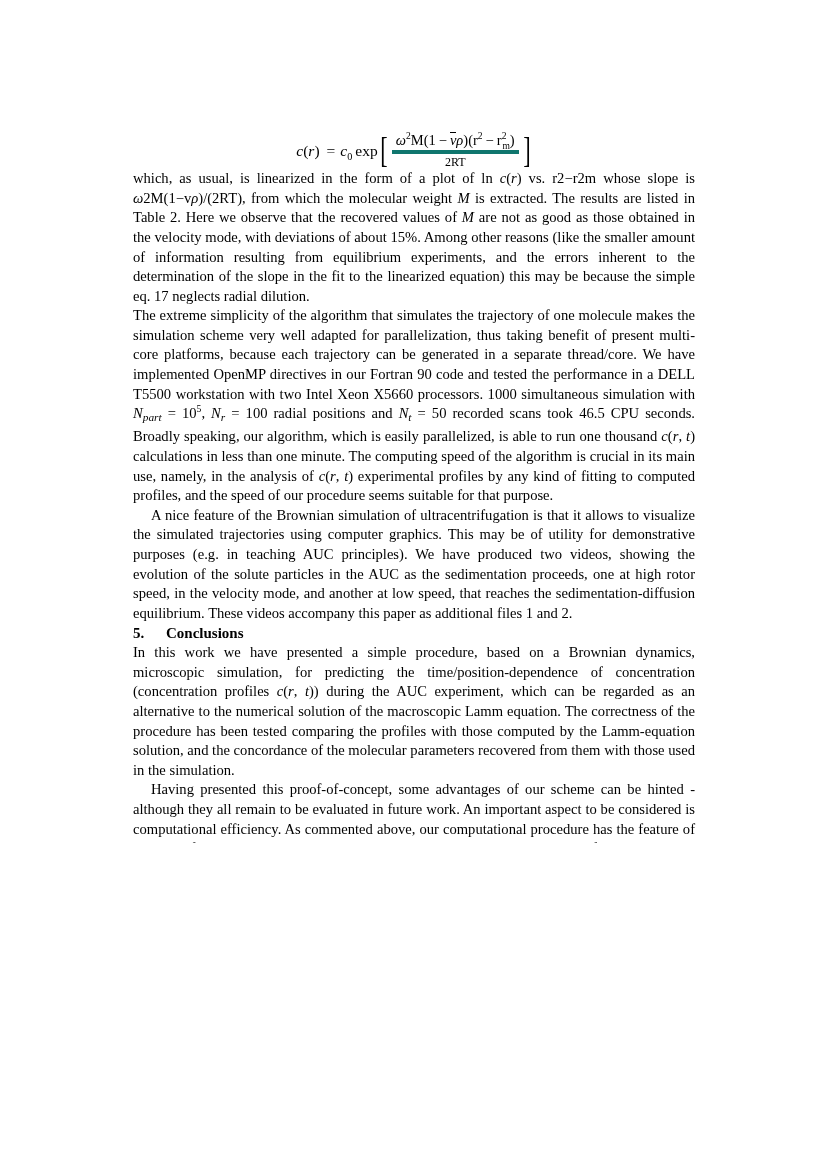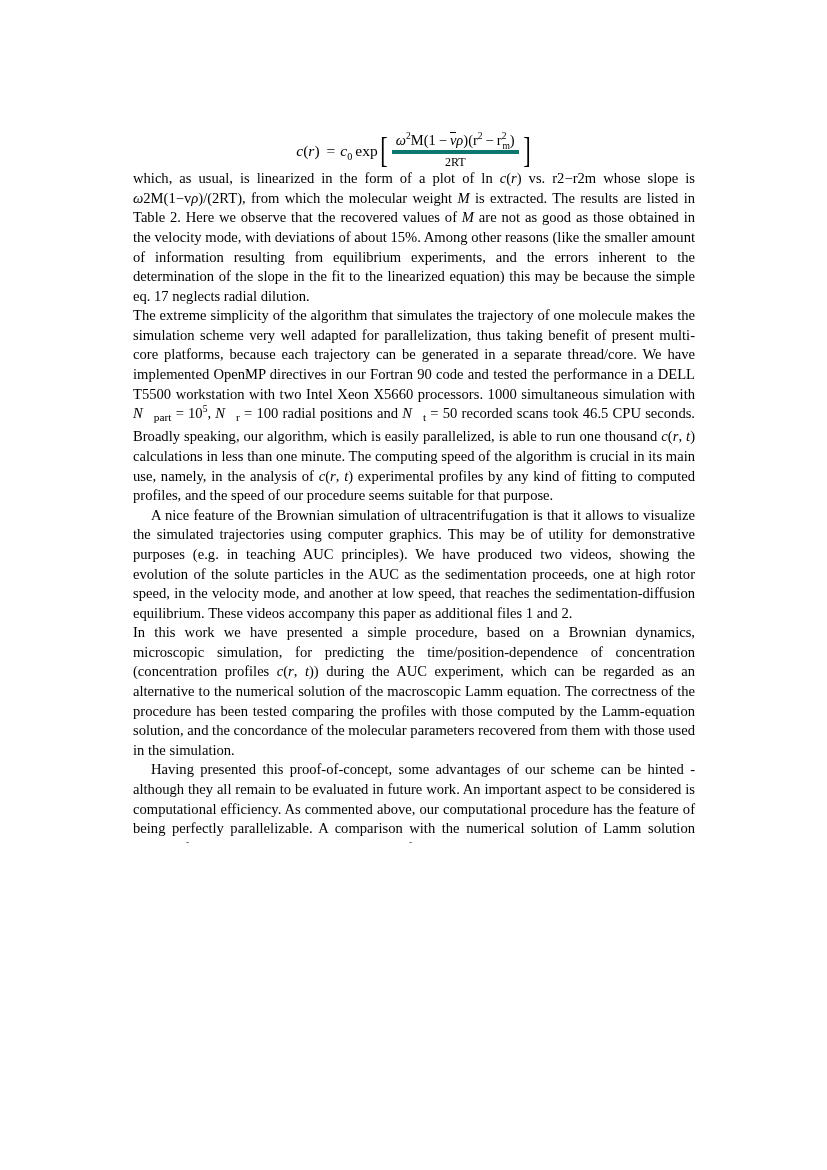--- a/index.html
+++ b/index.html
@@ -103,21 +103,21 @@
   
   .folio {
     position: absolute;
     left: 0;
     right: 0;
     top: 1029px;
     text-align: center;
     font-size: 14.5px;
     line-height: 18px;
   }
-  .nsub { font-size: 0.78em; vertical-align: -0.22em; margin-left: 11px; }
+  .nsub { font-style: italic; font-size: 0.78em; vertical-align: -0.22em; margin-left: 0; }
 </style>
 </head>
 <body>
 
 <div class="page">
   <div class="content">
 
     <div class="equation-block">
       <span class="eq-row">
         <span class="eq-lhs"><span class="mi">c</span><span class="mup">(</span><span class="mi">r</span><span class="mup">)</span></span>
@@ -133,20 +133,21 @@
       </span>
     </div>
 
     <p class="body para-gap-top"><span>which, as usual, is linearized in the form of a plot of ln </span><span class="mi">c</span>(<span class="mi">r</span><span>) vs. r2−r2m whose slope is </span><span class="mi">ω</span><span>2M(1−v</span><span class="mi">ρ</span><span>)/(2RT), from which the molecular weight </span><span class="mi">M</span><span> is extracted. The results are listed in Table 2. Here we observe that the recovered values of </span><span class="mi">M</span><span> are not as good as those obtained in the velocity mode, with deviations of about 15%. Among other reasons (like the smaller amount of information resulting from equilibrium experiments, and the errors inherent to the determination of the slope in the fit to the linearized equation) this may be because the simple eq. 17 neglects radial dilution.</span></p>
 
 
     <p class="body sec-after"><span>The extreme simplicity of the algorithm that simulates the trajectory of one molecule makes the simulation scheme very well adapted for parallelization, thus taking benefit of present multi-core platforms, because each trajectory can be generated in a separate thread/core. We have implemented OpenMP directives in our Fortran 90 code and tested the performance in a DELL T5500 workstation with two Intel Xeon X5660 processors. 1000 simultaneous simulation with </span><span class="mi">N</span><span class="nsub">part</span><span> = 10</span><sup class="sm">5</sup><span>, </span><span class="mi">N</span><span class="nsub">r</span><span> = 100 radial positions and </span><span class="mi">N</span><span class="nsub">t</span><span> = 50 recorded scans took 46.5 CPU seconds. Broadly speaking, our algorithm, which is easily parallelized, is able to run one thousand </span><span class="mi">c</span>(<span class="mi">r</span>,&nbsp;<span class="mi">t</span>)<span> calculations in less than one minute. The computing speed of the algorithm is crucial in its main use, namely, in the analysis of </span><span class="mi">c</span>(<span class="mi">r</span>,&nbsp;<span class="mi">t</span>)<span> experimental profiles by any kind of fitting to computed profiles, and the speed of our procedure seems suitable for that purpose.</span></p>
 
     <p class="body indent">A nice feature of the Brownian simulation of ultracentrifugation is that it allows to visualize the simulated trajectories using computer graphics. This may be of utility for demonstrative purposes (e.g. in teaching AUC principles). We have produced two videos, showing the evolution of the solute particles in the AUC as the sedimentation proceeds, one at high rotor speed, in the velocity mode, and another at low speed, that reaches the sedimentation-diffusion equilibrium. These videos accompany this paper as additional files 1 and 2.</p>
 
+    <h2 class="section sec-before-2"><span class="num">5.</span><span>Conclusions</span></h2>
 
     <p class="body sec-after"><span>In this work we have presented a simple procedure, based on a Brownian dynamics, microscopic simulation, for predicting the time/position-dependence of concentration (concentration profiles </span><span class="mi">c</span>(<span class="mi">r</span>,&nbsp;<span class="mi">t</span>)<span>) during the AUC experiment, which can be regarded as an alternative to the numerical solution of the macroscopic Lamm equation. The correctness of the procedure has been tested comparing the profiles with those computed by the Lamm-equation solution, and the concordance of the molecular parameters recovered from them with those used in the simulation.</span></p>
 
     <p class="body indent">Having presented this proof-of-concept, some advantages of our scheme can be hinted - although they all remain to be evaluated in future work. An important aspect to be considered is computational efficiency. As commented above, our computational procedure has the feature of being perfectly parallelizable. A comparison with the numerical solution of Lamm solution requires further the labor, implementing codes for</p>
 
   </div>
 
 </div>
 
 </body></html>

